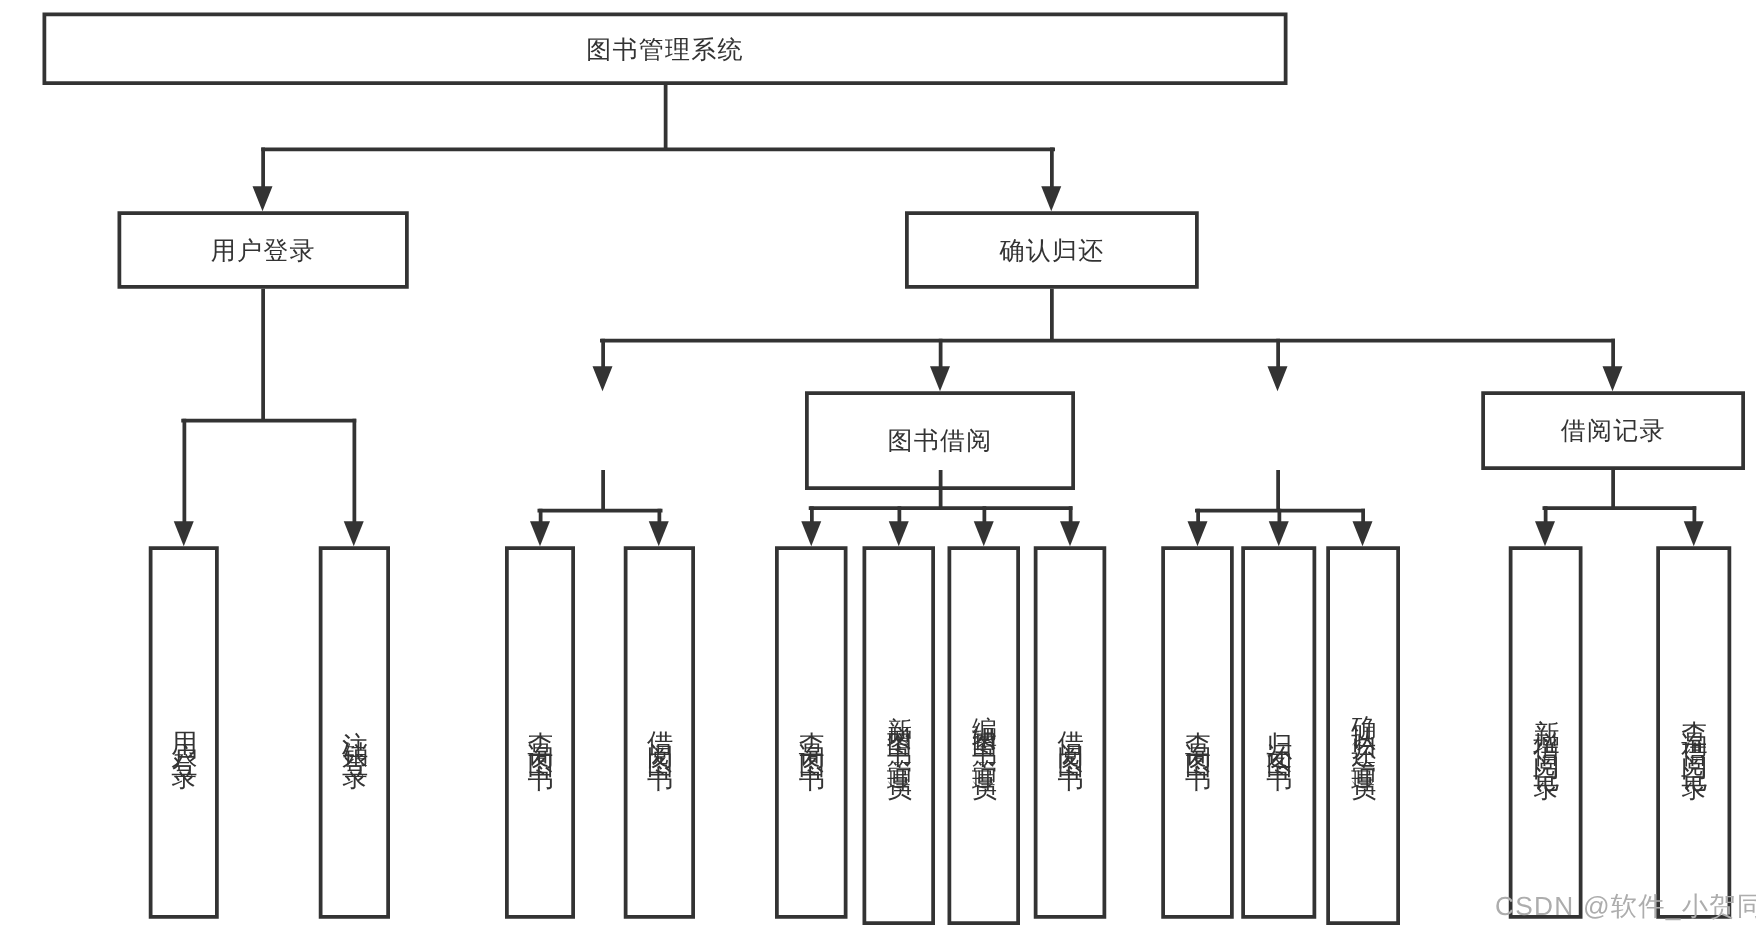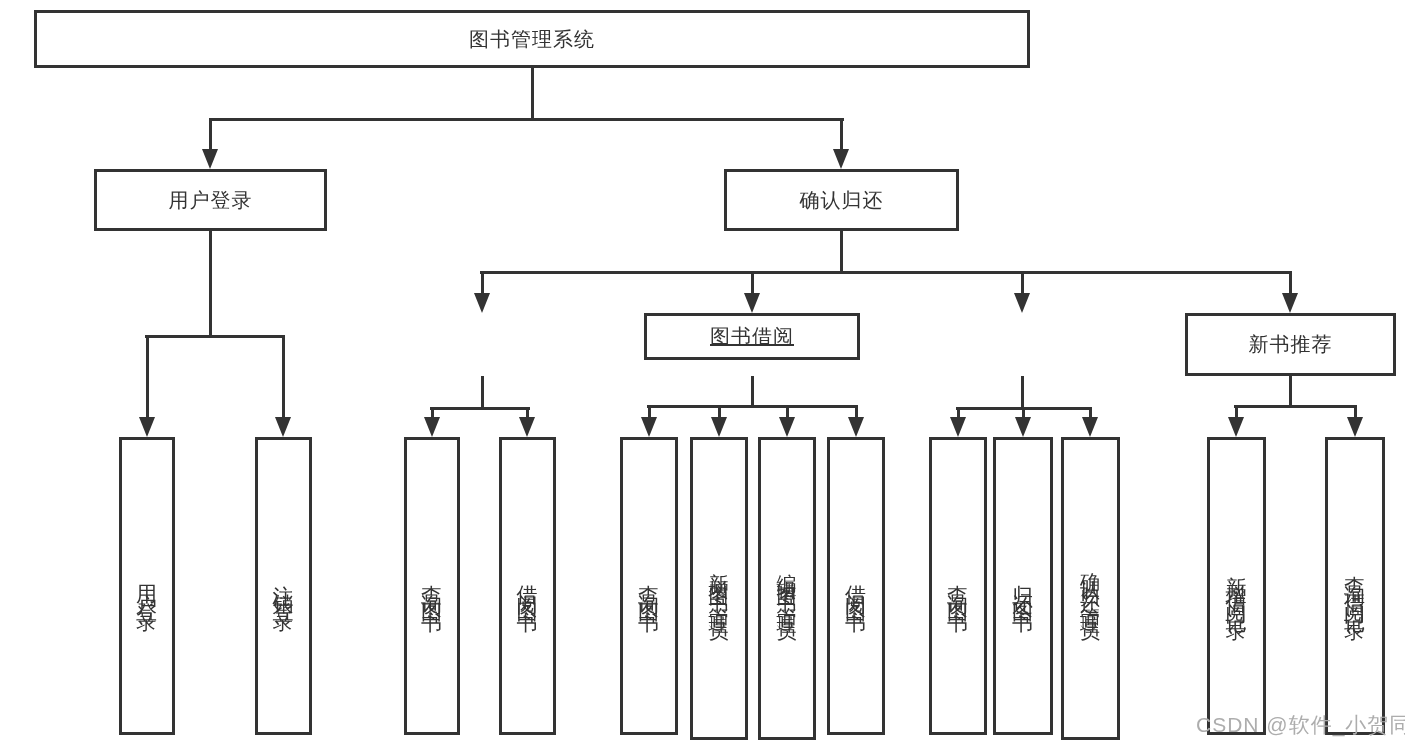--- a/index.html
+++ b/index.html
@@ -89,25 +89,25 @@
   <div class="hl" style="left:468px;top:271px;width:812px;"></div>
   <div class="vl" style="left:469px;top:271px;height:24px;"></div>
   <div class="arrow" style="left:462px;top:293px;"></div>
   <div class="vl" style="left:739px;top:271px;height:24px;"></div>
   <div class="arrow" style="left:732px;top:293px;"></div>
   <div class="vl" style="left:1009px;top:271px;height:24px;"></div>
   <div class="arrow" style="left:1002px;top:293px;"></div>
   <div class="vl" style="left:1277px;top:271px;height:24px;"></div>
   <div class="arrow" style="left:1270px;top:293px;"></div>
 
-  <div class="box hbox" style="left:632px;top:313px;width:216px;height:47px;text-decoration:underline;">
+  <div class="box hbox" style="left:632px;top:313px;width:216px;height:79px;">
     <span class="label">图书借阅</span>
   </div>
   <div class="box hbox" style="left:1173px;top:313px;width:211px;height:63px;">
-    <span class="label">新书推荐</span>
+    <span class="label">借阅记录</span>
   </div>
 
   <div class="vl" style="left:469px;top:376px;height:33px;"></div>
   <div class="hl" style="left:418px;top:407px;width:100px;"></div>
   <div class="vl" style="left:419px;top:407px;height:12px;"></div>
   <div class="arrow" style="left:412px;top:417px;"></div>
   <div class="vl" style="left:514px;top:407px;height:12px;"></div>
   <div class="arrow" style="left:507px;top:417px;"></div>
 
   <div class="vl" style="left:739px;top:376px;height:31px;"></div>

